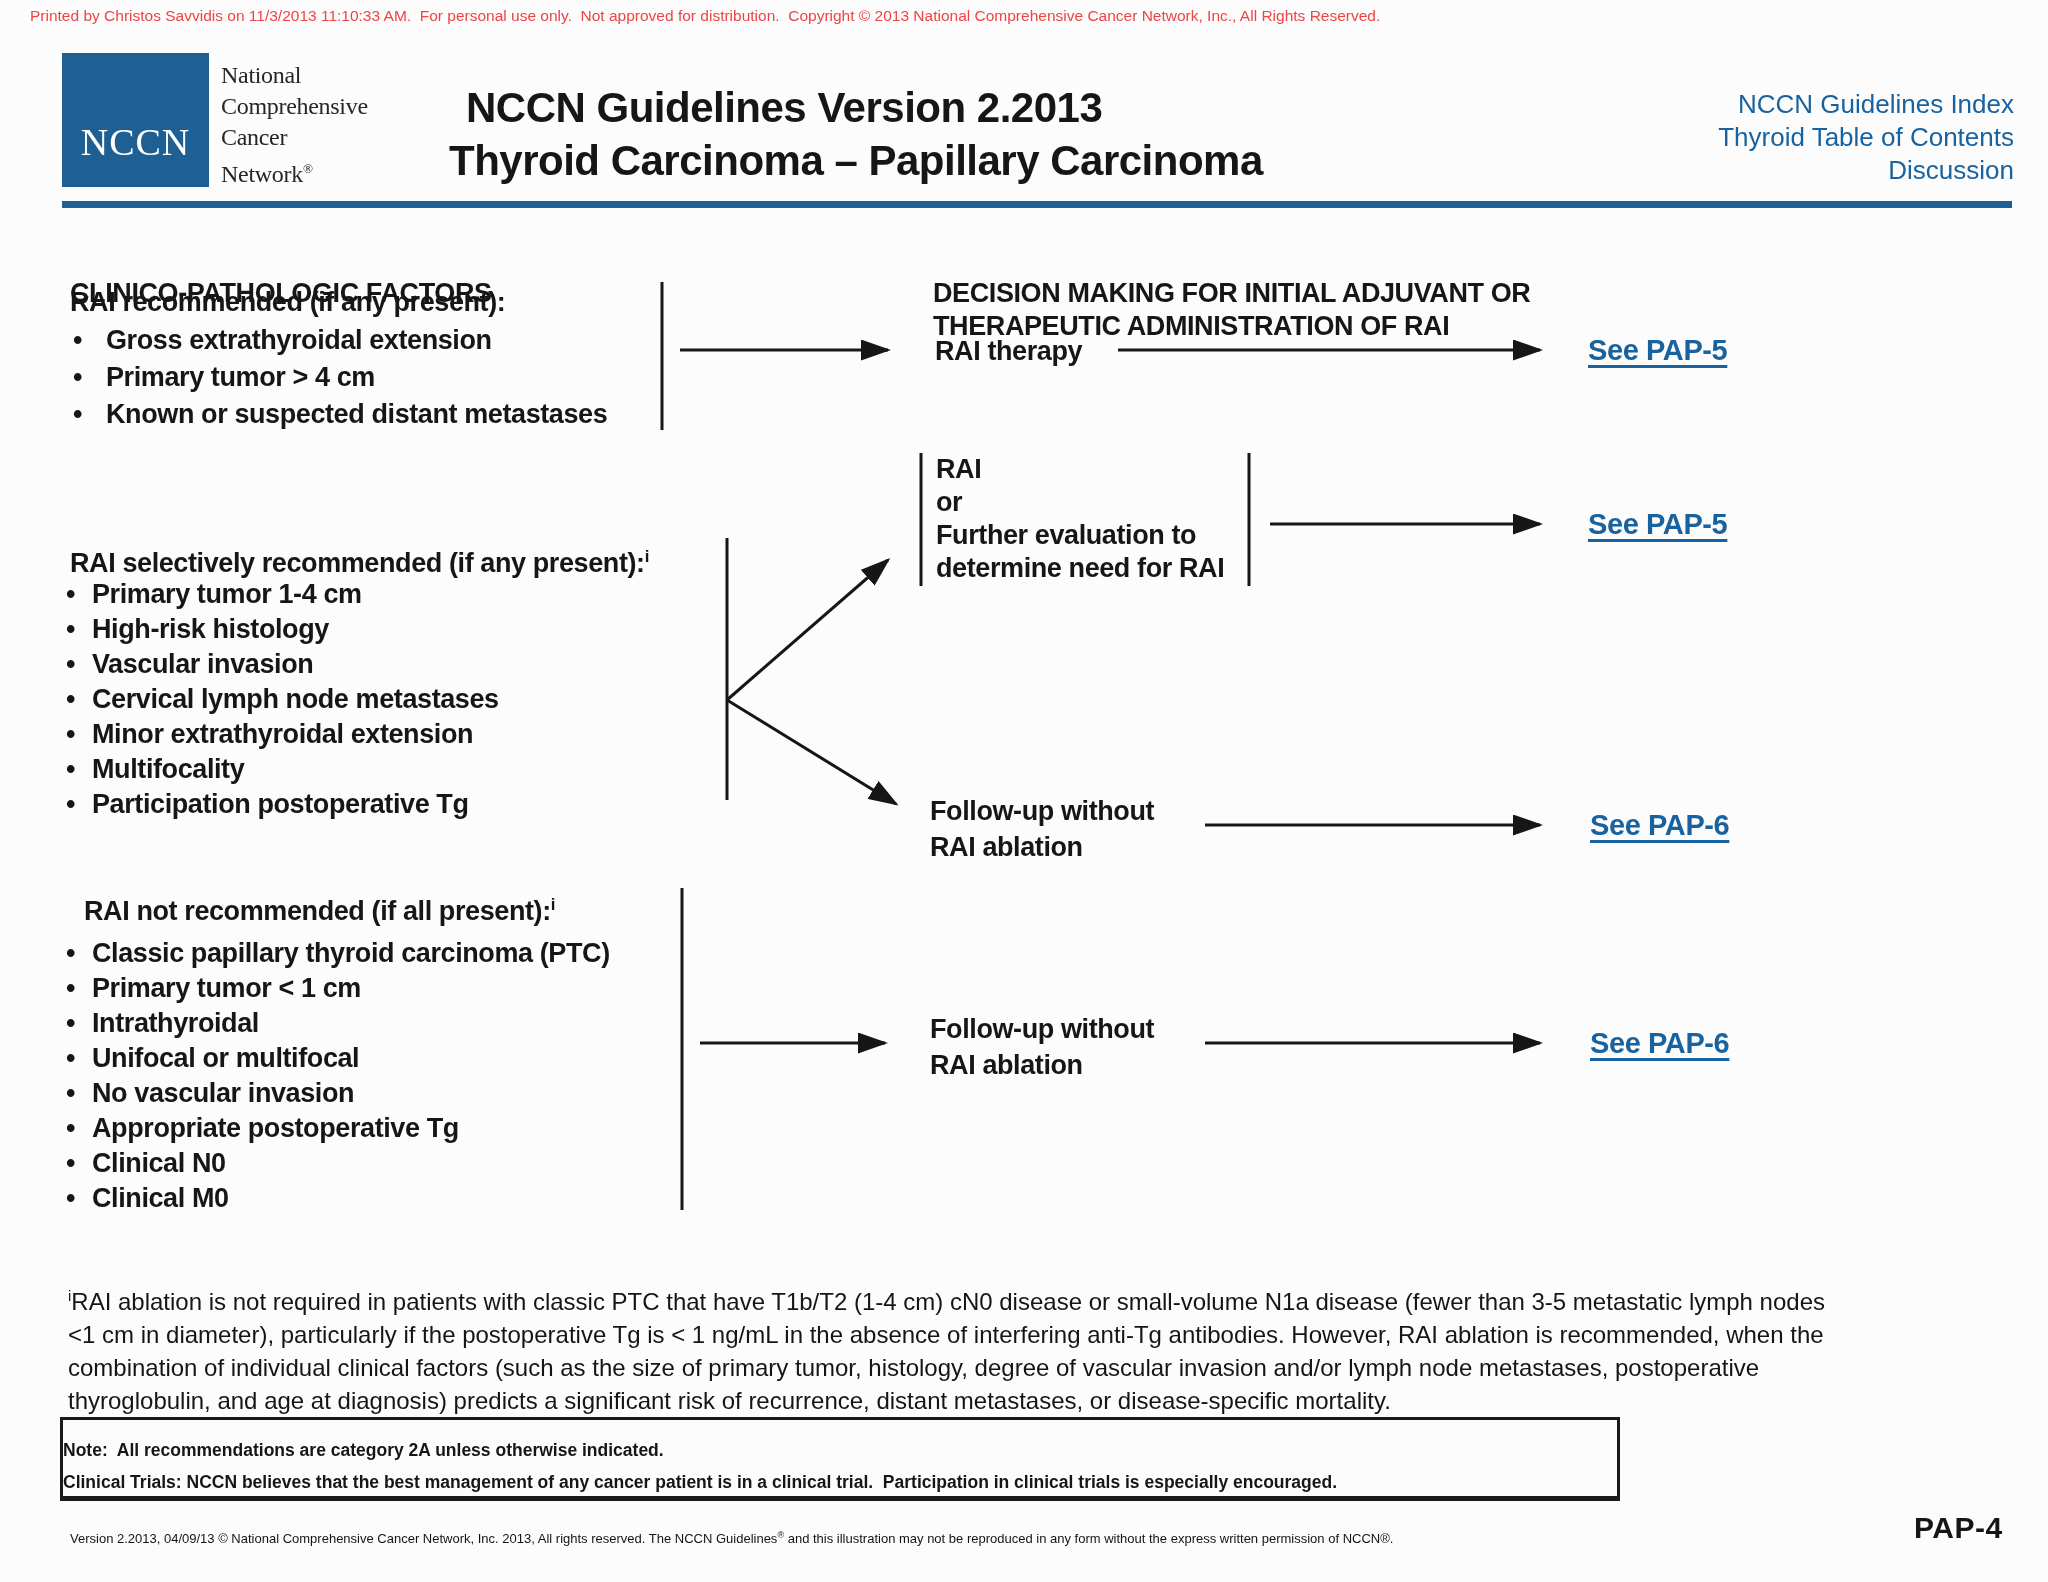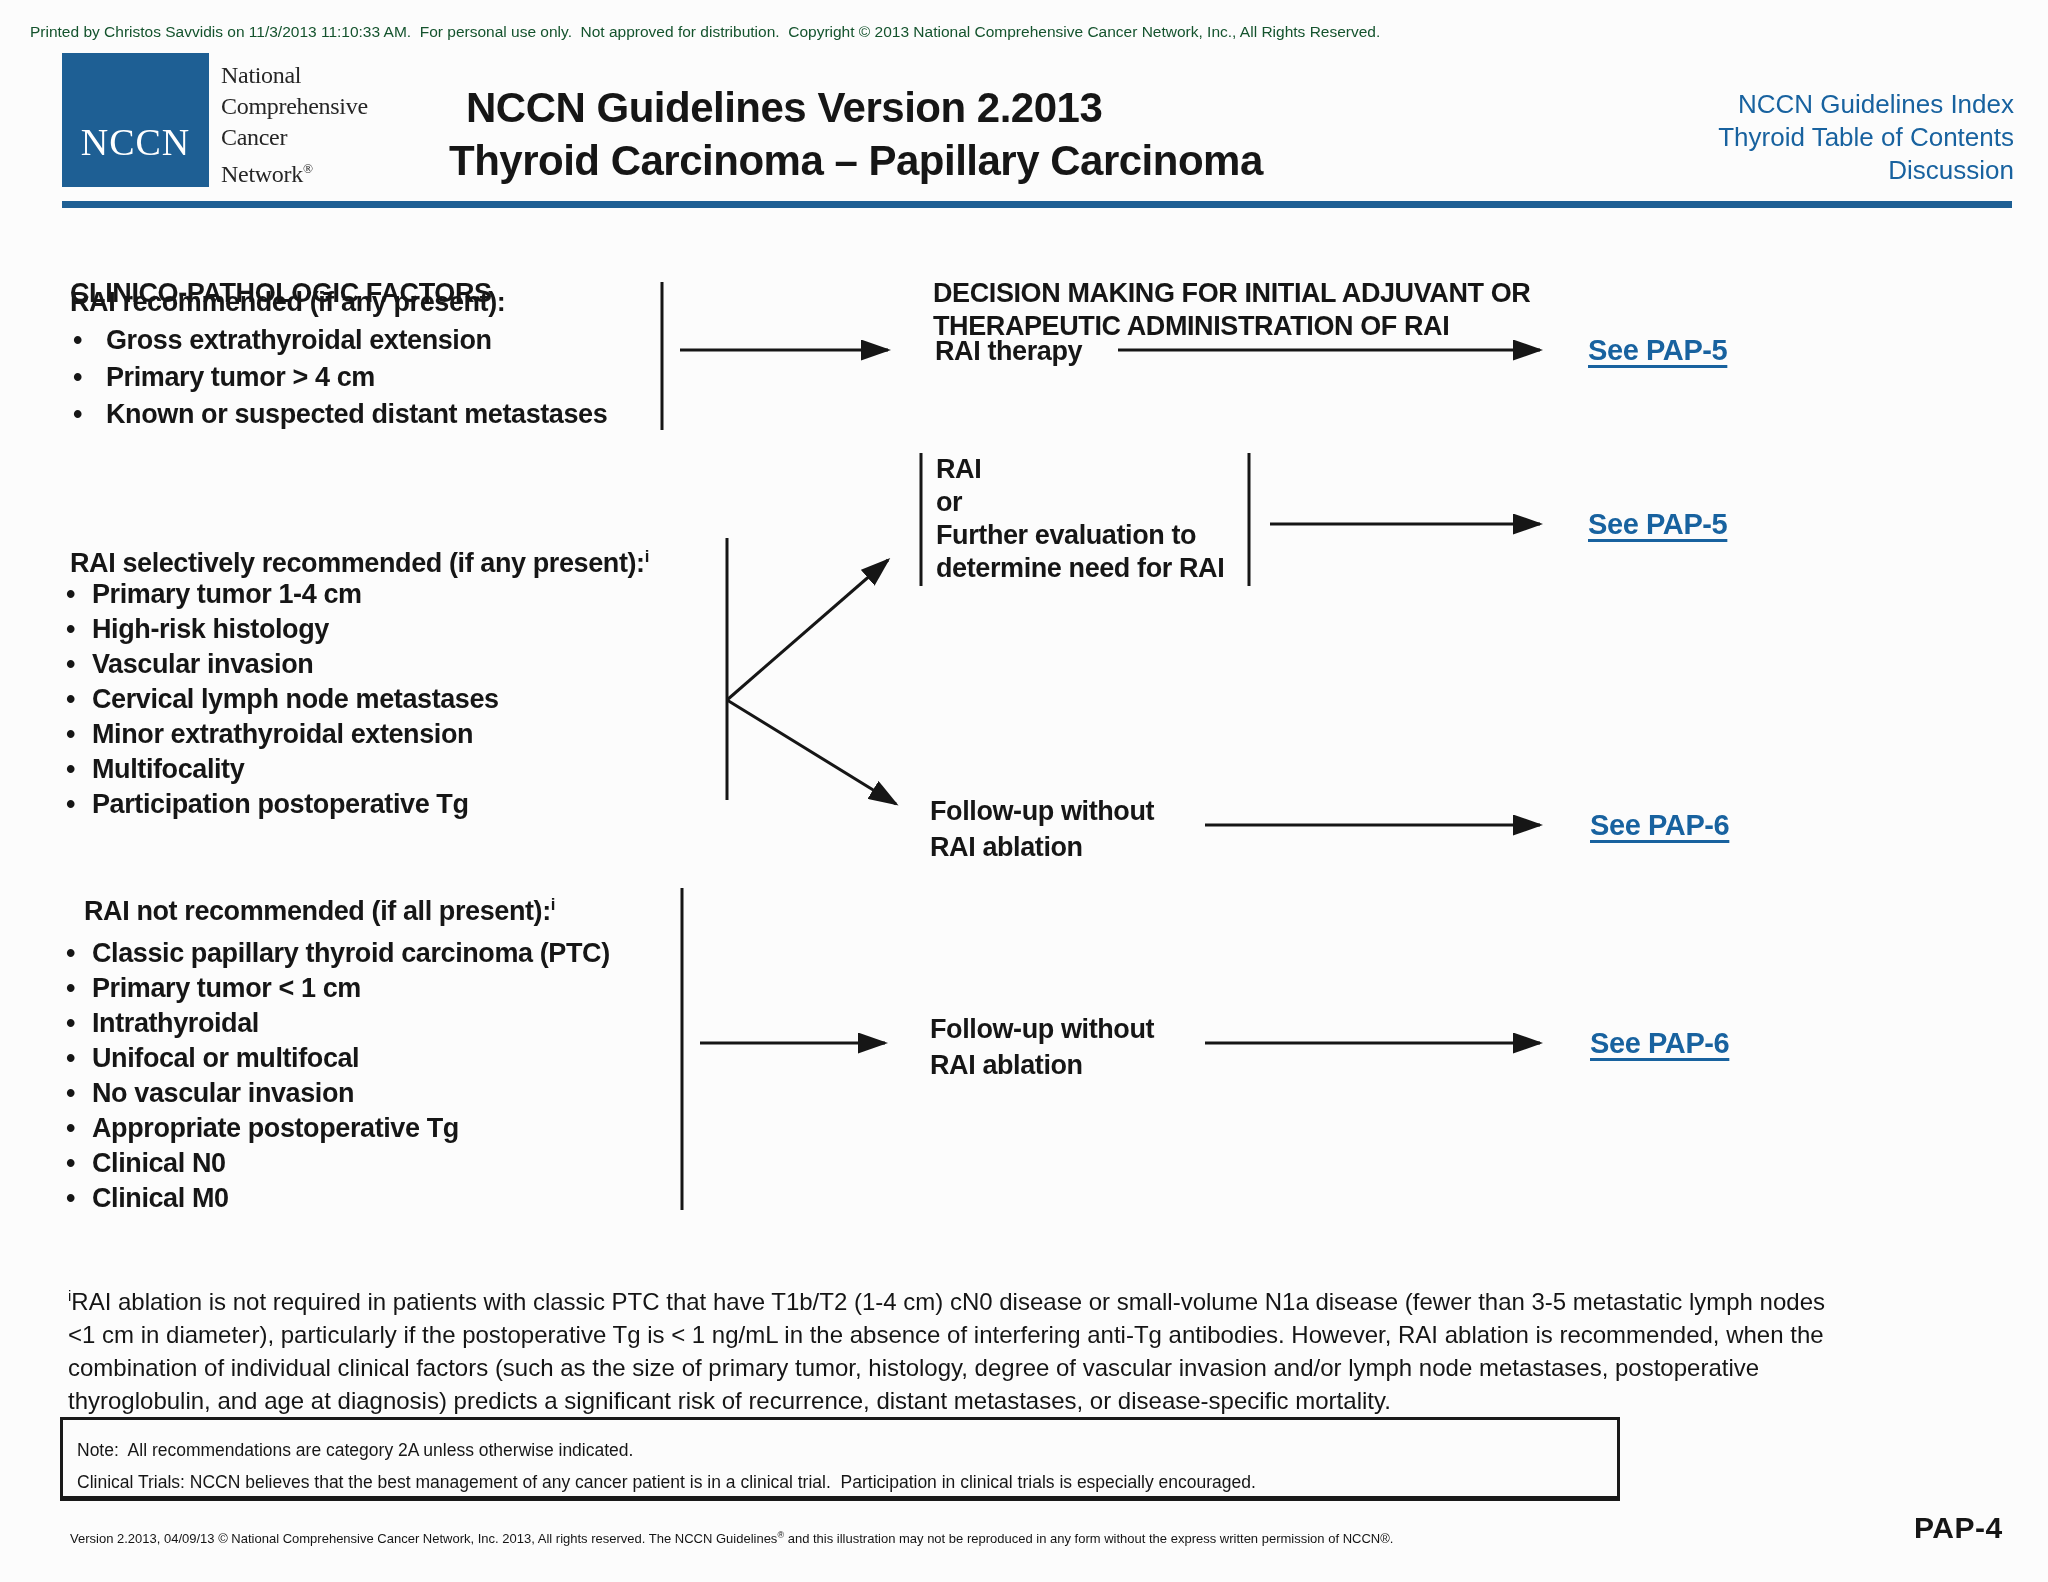--- a/index.html
+++ b/index.html
@@ -2,21 +2,21 @@
 <html><head>
 <meta charset="utf-8">
 <style>
   html,body{margin:0;padding:0;background:#e9e9e9;}
   .page{position:relative;width:2048px;height:1582px;background:#fcfcfc;overflow:hidden;
         font-family:"Liberation Sans",sans-serif;color:#161616;}
   .abs{position:absolute;}
   .pre{white-space:pre;}
 
   
-  .print-banner{left:30px;top:7px;font-size:15.5px;color:#14532d;margin-top:16px;}
+  .print-banner{left:30px;top:7px;font-size:15.5px;color:#ef4444;}
 
   
   .logo-box{left:62px;top:53px;width:147px;height:134px;background:#1e5f94;
             display:flex;align-items:flex-end;justify-content:center;}
   .logo-box .acronym{font-family:"Liberation Serif",serif;color:#ffffff;font-size:38px;
             line-height:1;padding-bottom:26px;letter-spacing:1px;margin-top:16px;}
   .logo-words{left:221px;top:60px;font-family:"Liberation Serif",serif;font-size:24px;
             line-height:31px;color:#262626;letter-spacing:-0.3px;}
   .logo-words sup{font-size:55%;}
 
@@ -59,22 +59,22 @@
   .pap5-top{left:1588px;top:334px;}
   .pap5-mid{left:1588px;top:508px;}
   .pap6-mid{left:1590px;top:809px;}
   .pap6-bot{left:1590px;top:1027px;}
 
   
   .footnote{left:68px;top:1280px;font-size:24px;line-height:33px;color:#151515;}
 
   
   .note-box{left:60px;top:1417px;width:1560px;height:84px;border:3px solid #1a1a1a;
-            border-bottom-width:5px;box-sizing:border-box;padding:14px 0 0 14px;
-            font-size:17.5px;font-weight:400;line-height:32px;}
+            border-bottom-width:5px;box-sizing:border-box;padding:14px 0 0 0;
+            font-size:17.5px;font-weight:700;line-height:32px;}
 
   
   .footer-text{left:70px;top:1530px;font-size:13px;color:#141414;}
   .footer-text sup{font-size:70%;}
   .pap4{left:1914px;top:1504px;font-size:30px;font-weight:700;letter-spacing:0.5px;margin-top:7px;}
 
   svg.flow{position:absolute;left:0;top:0;pointer-events:none;}
   svg.flow line{stroke:#161616;stroke-width:3;}
 </style>
 </head>

